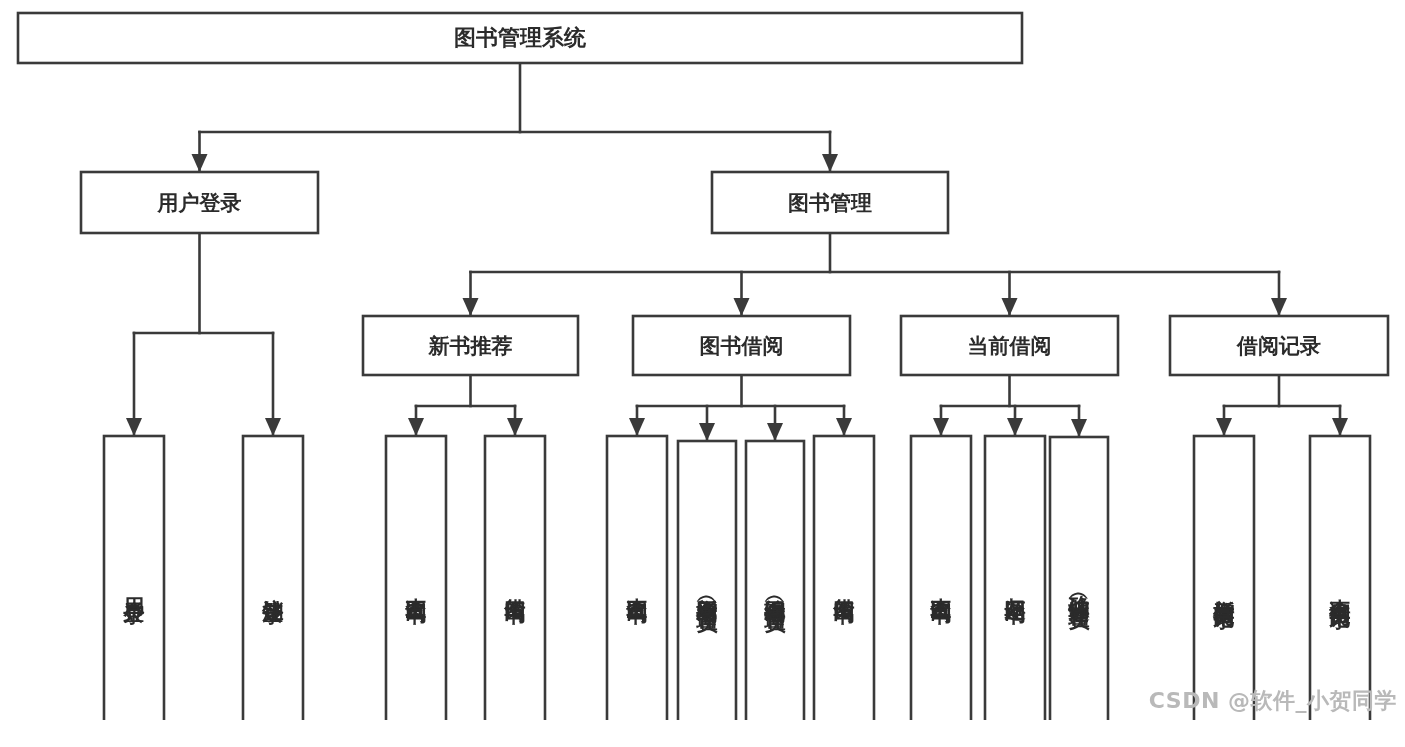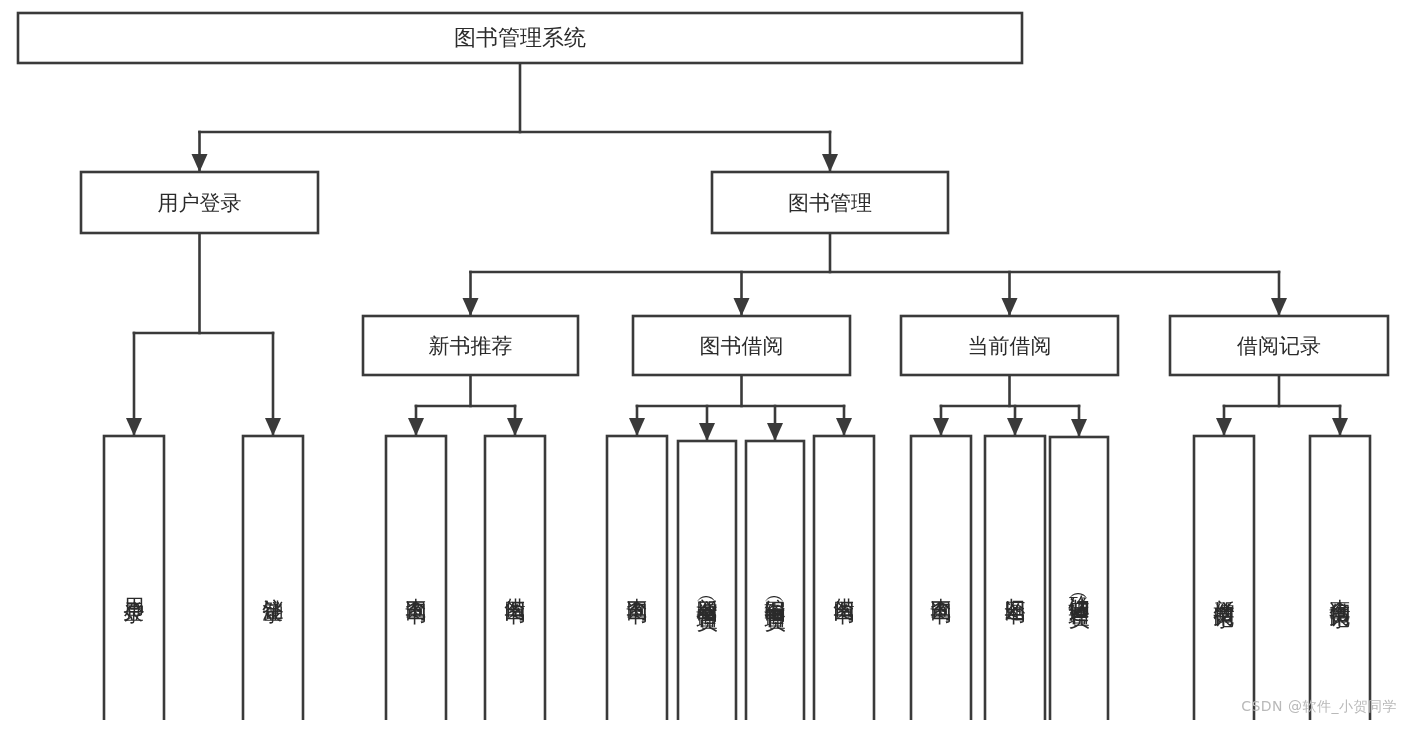--- a/index.html
+++ b/index.html
@@ -9,20 +9,21 @@
   }
   body {
     font-family: "DejaVu Sans", "Liberation Sans", sans-serif;
   }
   #stage {
     position: relative;
     width: 1405px;
     height: 720px;
     background: #ffffff;
     overflow: hidden;
+    font-weight: bold;
   }
   svg#tree {
     position: absolute;
     left: 0;
     top: 0;
     width: 1405px;
     height: 747px;
   }
   .node-rect {
     fill: #ffffff;
@@ -65,21 +66,21 @@
     letter-spacing: 2px;
     text-align: center;
     white-space: nowrap;
     pointer-events: none;
   }
   .watermark {
     position: absolute;
     right: 8px;
     bottom: 4px;
     font-family: "DejaVu Sans", "Liberation Sans", sans-serif;
-    font-size: 14px;
+    font-size: 22px;
     color: #b9b9b9;
     letter-spacing: 0.5px;
     white-space: nowrap;
   }
 </style>
 </head>
 <body>
 
 <div id="stage">
 

